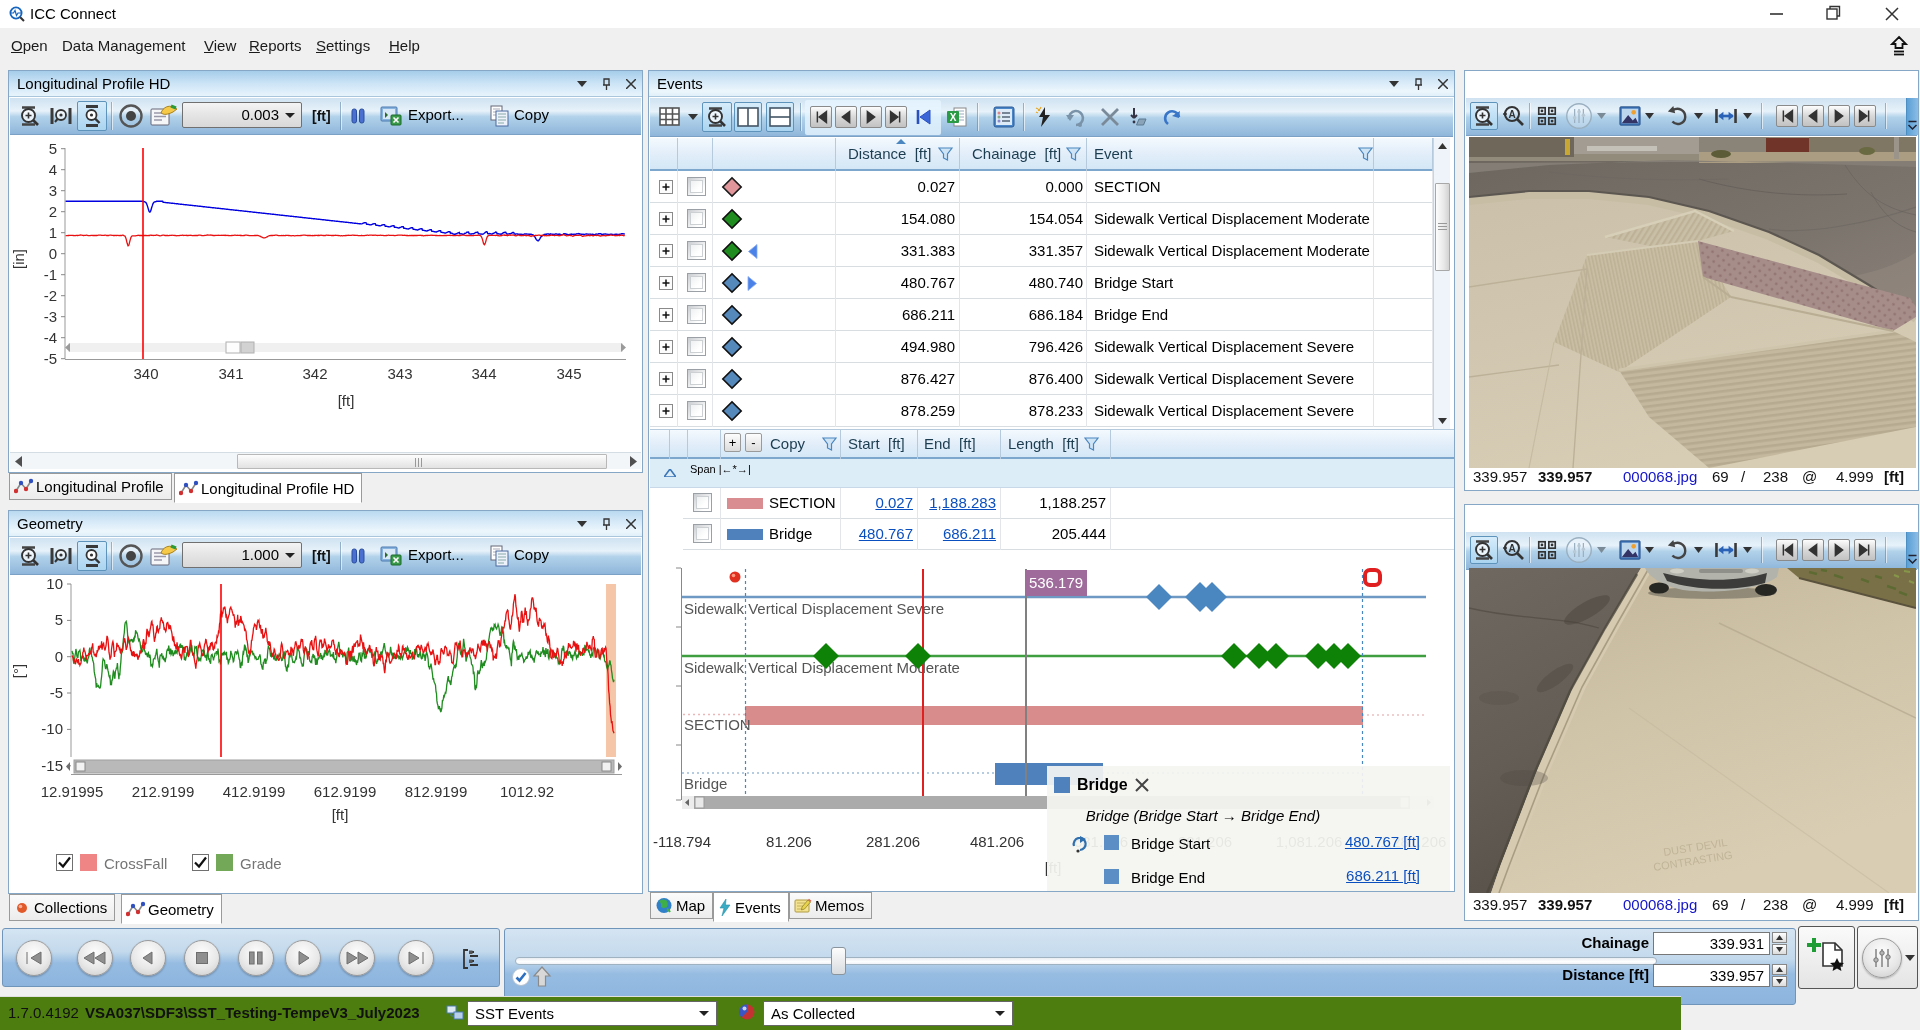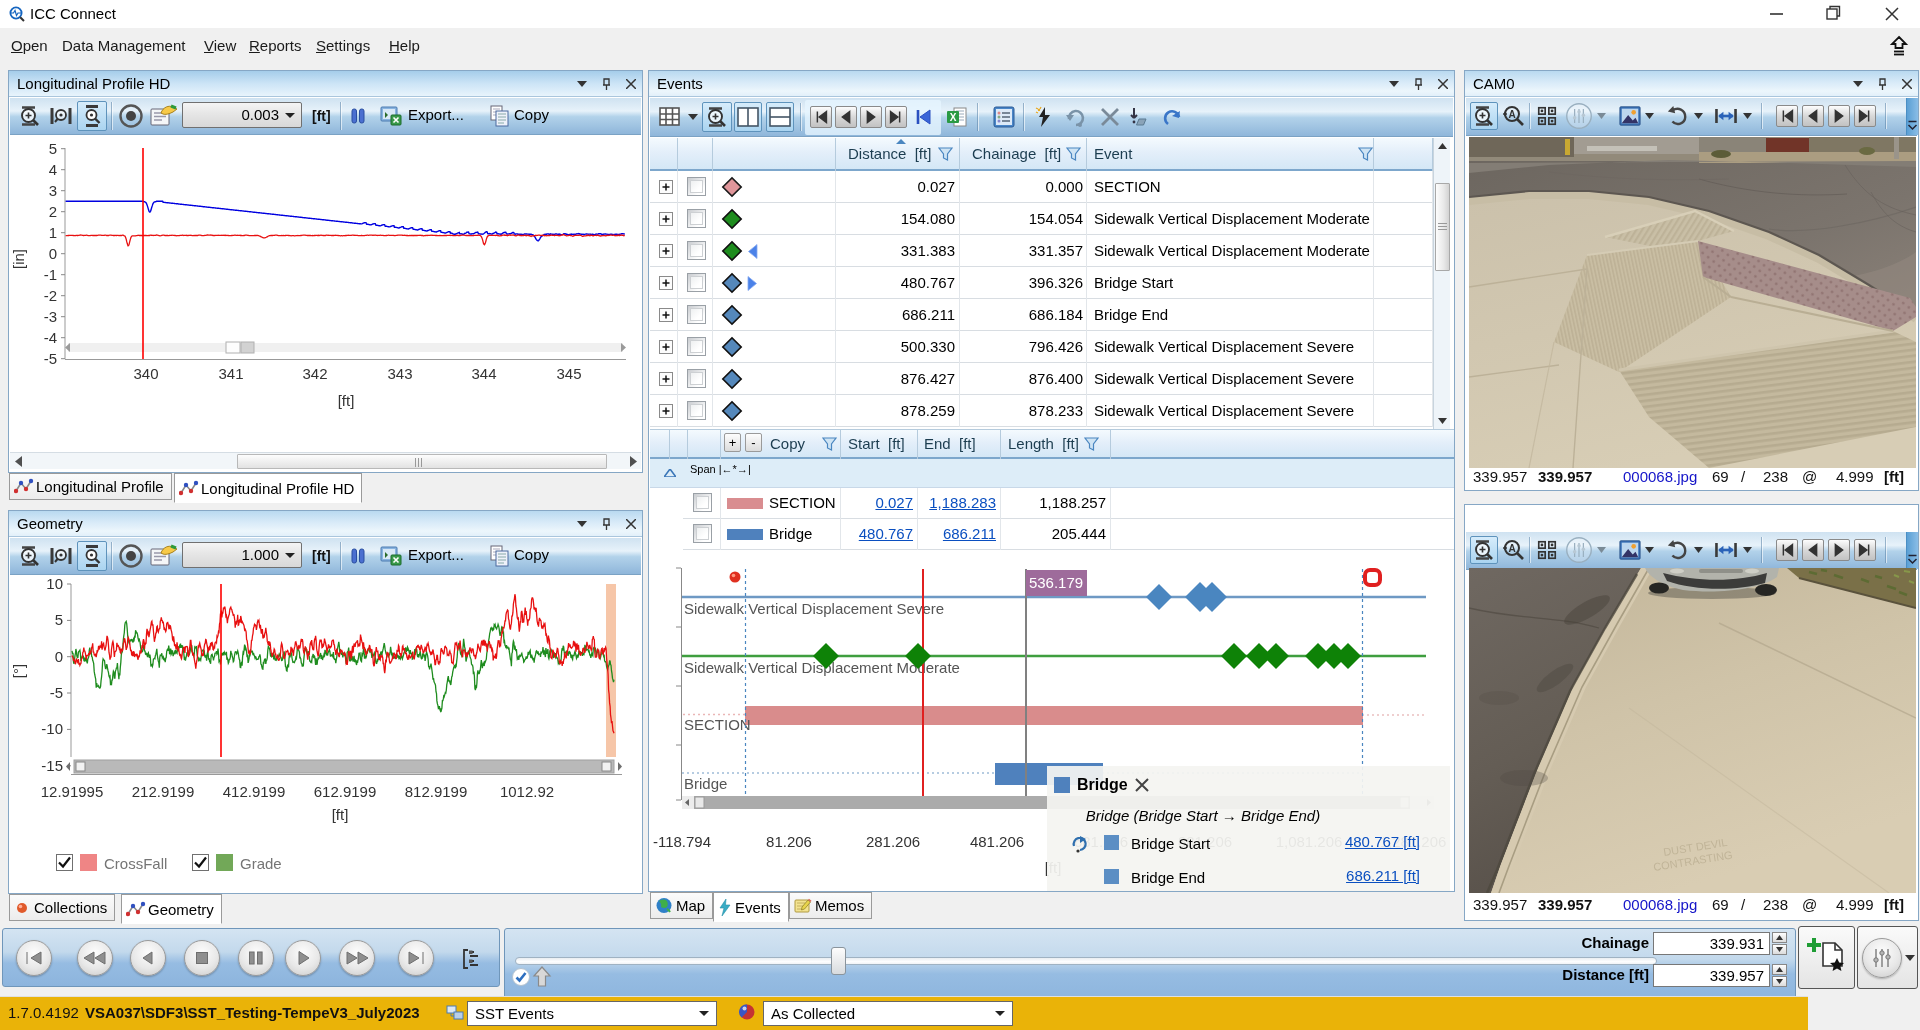--- a/index.html
+++ b/index.html
@@ -23,21 +23,21 @@
 .tabrow{position:absolute;}
 .tab{position:absolute;top:0;white-space:nowrap;background:linear-gradient(180deg,#fbfbfb,#ececec);border:1px solid #9a9a9a;border-top-width:1px;font-size:15px;color:#000;display:flex;align-items:center;padding:0 7px 0 4px;}
 .tab.seltab{background:#fff;border-bottom:1px solid #fff;height:30px;z-index:3;}
 .legtxt{font-size:15px;color:#757575;}
 svg{display:block;}
 .gridtbl{position:absolute;background:#fff;}
 .link{color:#0a4fc0;text-decoration:underline;}
 #controlbar{left:0;top:922px;width:1920px;height:74px;background:#f0f0f0;}
 .bluepanel{position:absolute;border:1px solid #6f96ba;border-radius:3px;background:linear-gradient(180deg,#d4e4f2 0%,#c3d9ec 40%,#96bce2 60%,#8cb4dd 100%);}
 .roundbtn{position:absolute;width:36px;height:36px;border-radius:50%;background:radial-gradient(circle at 50% 35%,#fdfdfd,#e8e8e8 55%,#c9c9c9 100%);border:1px solid #9a9a9a;box-shadow:0 1px 2px rgba(0,0,0,.25);display:flex;align-items:center;justify-content:center;}
-#statusbar{left:0;top:996px;width:1808px;height:34px;background:#eab308;border-top:1px solid #e0e0e0;font-size:15px;color:#111;}
+#statusbar{left:0;top:996px;width:1681px;height:34px;background:#4d7c0f;border-top:1px solid #e0e0e0;font-size:15px;color:#111;}
 .combo{position:absolute;height:25px;background:#fff;border:1px solid #666;font-size:15px;color:#000;}
 .combo .ctxt{position:absolute;left:7px;top:0;line-height:23px;}
 .combo .carr{position:absolute;right:7px;top:9px;width:0;height:0;border-left:5px solid transparent;border-right:5px solid transparent;border-top:5px solid #222;}
 </style></head>
 <body>
 
 <div class="abs" id="titlebar">
   <svg class="abs" style="left:8px;top:5px" width="18" height="18" viewBox="0 0 18 18">
     <circle cx="8" cy="8" r="5.6" fill="none" stroke="#1565c0" stroke-width="1.8"></circle>
     <path d="M2.5 8 L5.5 8 L7 5.5 L8.5 10.5 L10 8 L13.5 8" fill="none" stroke="#1565c0" stroke-width="1.2"></path>
@@ -626,21 +626,21 @@
 <div class="abs" style="left:37px;top:6px;width:19px;height:19px;border:1px solid #9aa0a6;background:linear-gradient(135deg,#c9ccd0,#ffffff 75%);">
           <div style="position:absolute;left:2px;top:2px;width:13px;height:13px;background:linear-gradient(135deg,#eef0f1,#fff 70%);border:1px solid #cdd0d3;"></div>
         </div>
 <svg class="abs" style="left:70px;top:4px" width="24" height="24">
           <rect x="5.5" y="5.5" width="13" height="13" fill="#5588bb" stroke="#111111" stroke-width="1.6" transform="rotate(45 12 12)"></rect>
         </svg>
 <svg class="abs" style="left:96px;top:8px" width="13" height="17">
           <path d="M2 1.5 L10.5 8.5 L2 15.5 Z" fill="#4b82e8" stroke="#86a9f0" stroke-width="0.8"></path>
         </svg>
 <div class="abs" style="left:186px;top:7px;width:119px;text-align:right;font-size:15px;">480.767</div>
-<div class="abs" style="left:310px;top:7px;width:123px;text-align:right;font-size:15px;">396.326</div>
+<div class="abs" style="left:310px;top:7px;width:123px;text-align:right;font-size:15px;">480.740</div>
 <div class="abs" style="left:444px;top:7px;font-size:15px;">Bridge Start</div>
 </div>
 <div class="abs" style="left:0;top:161px;width:783px;height:32px;border-bottom:1px solid #d8dde2;">
 <div class="abs" style="left:0px;top:0;width:28px;height:32px;border-right:1px solid #e2e6ea;"></div>
 <div class="abs" style="left:28px;top:0;width:35px;height:32px;border-right:1px solid #e2e6ea;"></div>
 <div class="abs" style="left:63px;top:0;width:123px;height:32px;border-right:1px solid #e2e6ea;"></div>
 <div class="abs" style="left:186px;top:0;width:124px;height:32px;border-right:1px solid #e2e6ea;"></div>
 <div class="abs" style="left:310px;top:0;width:127px;height:32px;border-right:1px solid #e2e6ea;"></div>
 <div class="abs" style="left:437px;top:0;width:287px;height:32px;border-right:1px solid #e2e6ea;"></div>
 <div class="abs" style="left:724px;top:0;width:59px;height:32px;border-right:1px solid #e2e6ea;"></div>
@@ -671,21 +671,21 @@
           <svg width="12" height="12">
             <path d="M2.5 6 h7 M6 2.5 v7" stroke="#111" stroke-width="1.5"></path>
           </svg>
         </div>
 <div class="abs" style="left:37px;top:6px;width:19px;height:19px;border:1px solid #9aa0a6;background:linear-gradient(135deg,#c9ccd0,#ffffff 75%);">
           <div style="position:absolute;left:2px;top:2px;width:13px;height:13px;background:linear-gradient(135deg,#eef0f1,#fff 70%);border:1px solid #cdd0d3;"></div>
         </div>
 <svg class="abs" style="left:70px;top:4px" width="24" height="24">
           <rect x="5.5" y="5.5" width="13" height="13" fill="#5588bb" stroke="#111111" stroke-width="1.6" transform="rotate(45 12 12)"></rect>
         </svg>
-<div class="abs" style="left:186px;top:7px;width:119px;text-align:right;font-size:15px;">500.330</div>
+<div class="abs" style="left:186px;top:7px;width:119px;text-align:right;font-size:15px;">494.980</div>
 <div class="abs" style="left:310px;top:7px;width:123px;text-align:right;font-size:15px;">796.426</div>
 <div class="abs" style="left:444px;top:7px;font-size:15px;">Sidewalk Vertical Displacement Severe</div>
 </div>
 <div class="abs" style="left:0;top:225px;width:783px;height:32px;border-bottom:1px solid #d8dde2;">
 <div class="abs" style="left:0px;top:0;width:28px;height:32px;border-right:1px solid #e2e6ea;"></div>
 <div class="abs" style="left:28px;top:0;width:35px;height:32px;border-right:1px solid #e2e6ea;"></div>
 <div class="abs" style="left:63px;top:0;width:123px;height:32px;border-right:1px solid #e2e6ea;"></div>
 <div class="abs" style="left:186px;top:0;width:124px;height:32px;border-right:1px solid #e2e6ea;"></div>
 <div class="abs" style="left:310px;top:0;width:127px;height:32px;border-right:1px solid #e2e6ea;"></div>
 <div class="abs" style="left:437px;top:0;width:287px;height:32px;border-right:1px solid #e2e6ea;"></div>
@@ -886,34 +886,20 @@
       </svg>Events</div>
   <div class="tab" style="left:141px;height:27px;"><svg width="19" height="17" viewBox="0 0 19 17" style="margin-right:2px">
         <rect x="1" y="3" width="14" height="12" fill="#f3e391" stroke="#b09a40" rx="1"></rect>
         <path d="M3 6 h8 M3 9 h8 M3 12 h5" stroke="#c4b060" stroke-width="1"></path>
         <path d="M8 10 L14 3 L16.5 5 L10.5 12 L7.5 13 Z" fill="#e8d44c" stroke="#8a7a20" stroke-width="0.7"></path>
         <path d="M14 3 L16.5 5 L17.5 3.8 L15 1.8 Z" fill="#d86a5a"></path>
       </svg>Memos</div>
 </div>
 
 <div class="panel" id="p-cam0" style="left:1464px;top:70px;width:455px;height:421px;">
-  <div class="ptitle">
-      <div class="txt">CAM0</div>
-    <div class="pbtns">
-      <svg width="10" height="6">
-          <path d="M0 0 L10 0 L5 6 Z" fill="#333"></path>
-        </svg>
-      <svg width="11" height="13" viewBox="0 0 11 13">
-          <path d="M3 1 h5 v6 h-5 z M2 7 h7 M5.5 7 v5" fill="none" stroke="#333" stroke-width="1.3"></path>
-        </svg>
-      <svg width="10" height="10">
-          <path d="M0 0 L10 10 M10 0 L0 10" stroke="#333" stroke-width="1.5"></path>
-        </svg>
-    </div>
-  </div>
   <div class="toolbar" style="top:27px;height:38px;">
       <div class="tbtn sel" style="left:4px;top:4px;width:28px;height:28px">
         <svg width="24" height="24" viewBox="0 0 24 24">
           <path d="M4 3.5 h13 M4 20.5 h13" stroke="#444" stroke-width="2.4"></path>
           <circle cx="10.5" cy="11.5" r="6.5" fill="rgba(255,255,255,.7)" stroke="#333" stroke-width="1.9"></circle>
           <path d="M7.5 11.5 h6 M10.5 8.5 v6" stroke="#333" stroke-width="1.6"></path>
           <line x1="15" y1="16" x2="20" y2="21" stroke="#333" stroke-width="2.6"></line>
         </svg>
       </div>
 <div class="tbtn" style="left:33px;top:4px;width:28px;height:28px">

